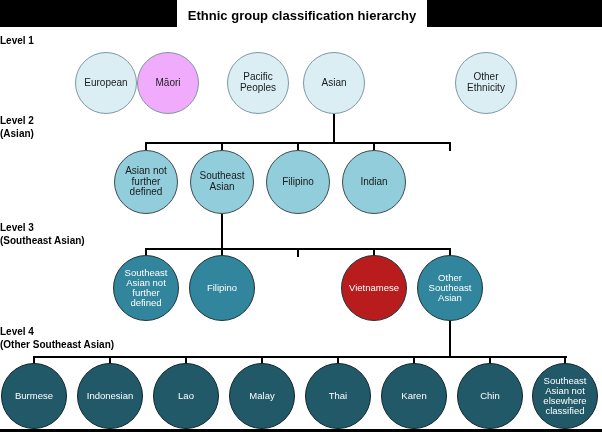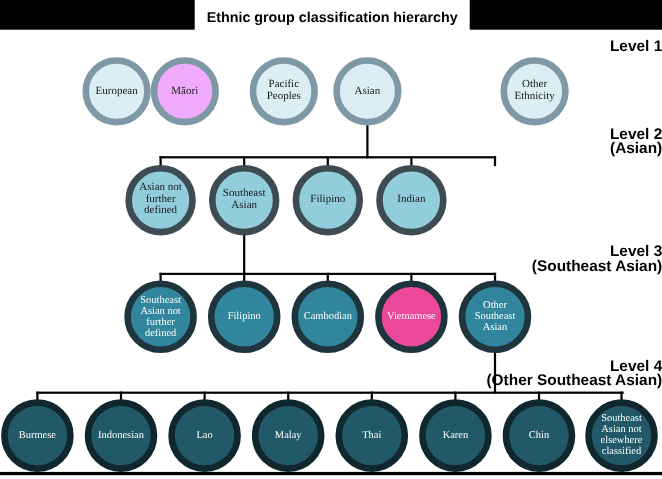--- a/index.html
+++ b/index.html
@@ -11,33 +11,33 @@
     overflow:hidden;
   }
   .topbar{position:absolute;left:0;top:0;width:602px;height:27px;background:#000;}
   .bottombar{position:absolute;left:0;top:429px;width:602px;height:3px;background:#000;}
   .titlebox{
     position:absolute;left:177px;top:0;width:250px;height:31px;
     background:#fff;display:flex;align-items:center;justify-content:center;
     font-weight:bold;font-size:13px;color:#000;white-space:nowrap;
   }
   .lvl-label{
-    position:absolute;left:0;width:602px;text-align:right;
-    font-weight:bold;font-size:14px;line-height:12.5px;color:#000;
+    position:absolute;left:0;width:602px;text-align:left;
+    font-weight:bold;font-size:10px;line-height:12.5px;color:#000;
   }
   .lvl-label span{display:block;}
   #label-l1{top:35px;}
   #label-l2{top:115px;}
   #label-l3{top:222px;}
   #label-l4{top:326px;}
   .circle{
-    position:absolute;border-radius:50%;border:6px solid #a21caf;
+    position:absolute;border-radius:50%;border:1px solid #a21caf;
     display:flex;align-items:center;justify-content:center;
     text-align:center;box-sizing:border-box;padding:3px;
-    line-height:1.08;background:#eee;font-family:Liberation Serif, serif;
+    line-height:1.08;background:#eee;
   }
   .l1{width:62px;height:62px;top:52px;font-size:10px;}
   .l2{width:64px;height:64px;top:150px;font-size:10px;}
   .l3{width:66px;height:66px;top:255px;font-size:9.5px;}
   .l4{width:66px;height:66px;top:363px;font-size:9.5px;}
   .conn{position:absolute;background:#000;}
 </style>
 </head>
 <body>
 
@@ -98,22 +98,21 @@
   <div class="circle l1" style="left: 303px; background: rgb(218, 238, 243); border-color: rgb(126, 152, 165); color: rgb(26, 26, 26);">Asian</div>
   <div class="circle l1" style="left: 455px; background: rgb(218, 238, 243); border-color: rgb(126, 152, 165); color: rgb(26, 26, 26);">Other Ethnicity</div>
 
   <div class="circle l2" style="left: 114px; background: rgb(146, 205, 220); border-color: rgb(61, 75, 82); color: rgb(26, 26, 26);">Asian not further defined</div>
   <div class="circle l2" style="left: 190px; background: rgb(146, 205, 220); border-color: rgb(61, 75, 82); color: rgb(26, 26, 26);">Southeast Asian</div>
   <div class="circle l2" style="left: 266px; background: rgb(146, 205, 220); border-color: rgb(61, 75, 82); color: rgb(26, 26, 26);">Filipino</div>
   <div class="circle l2" style="left: 342px; background: rgb(146, 205, 220); border-color: rgb(61, 75, 82); color: rgb(26, 26, 26);">Indian</div>
 
   <div class="circle l3" style="left: 113px; background: rgb(49, 133, 156); border-color: rgb(31, 53, 61); color: rgb(255, 255, 255);">Southeast Asian not further defined</div>
   <div class="circle l3" style="left: 189px; background: rgb(49, 133, 156); border-color: rgb(31, 53, 61); color: rgb(255, 255, 255);">Filipino</div>
-  <div class="circle l3" style="left: 265px; background: rgb(49, 133, 156); border-color: rgb(31, 53, 61); color: rgb(255, 255, 255);">Cambodian</div>
-  <div class="circle l3" style="left: 341px; background: #ec4899; border-color: rgb(31, 53, 61); color: rgb(255, 255, 255);">Vietnamese</div>
+  <div class="circle l3" style="left: 341px; background: #b91c1c; border-color: rgb(31, 53, 61); color: rgb(255, 255, 255);">Vietnamese</div>
   <div class="circle l3" style="left: 417px; background: rgb(49, 133, 156); border-color: rgb(31, 53, 61); color: rgb(255, 255, 255);">Other Southeast Asian</div>
 
   <div class="circle l4" style="left: 1px; background: rgb(33, 89, 104); border-color: rgb(16, 39, 46); color: rgb(255, 255, 255);">Burmese</div>
   <div class="circle l4" style="left: 77px; background: rgb(33, 89, 104); border-color: rgb(16, 39, 46); color: rgb(255, 255, 255);">Indonesian</div>
   <div class="circle l4" style="left: 153px; background: rgb(33, 89, 104); border-color: rgb(16, 39, 46); color: rgb(255, 255, 255);">Lao</div>
   <div class="circle l4" style="left: 229px; background: rgb(33, 89, 104); border-color: rgb(16, 39, 46); color: rgb(255, 255, 255);">Malay</div>
   <div class="circle l4" style="left: 305px; background: rgb(33, 89, 104); border-color: rgb(16, 39, 46); color: rgb(255, 255, 255);">Thai</div>
   <div class="circle l4" style="left: 381px; background: rgb(33, 89, 104); border-color: rgb(16, 39, 46); color: rgb(255, 255, 255);">Karen</div>
   <div class="circle l4" style="left: 457px; background: rgb(33, 89, 104); border-color: rgb(16, 39, 46); color: rgb(255, 255, 255);">Chin</div>
   <div class="circle l4" style="left: 532px; background: rgb(33, 89, 104); border-color: rgb(16, 39, 46); color: rgb(255, 255, 255);">Southeast Asian not elsewhere classified</div>

